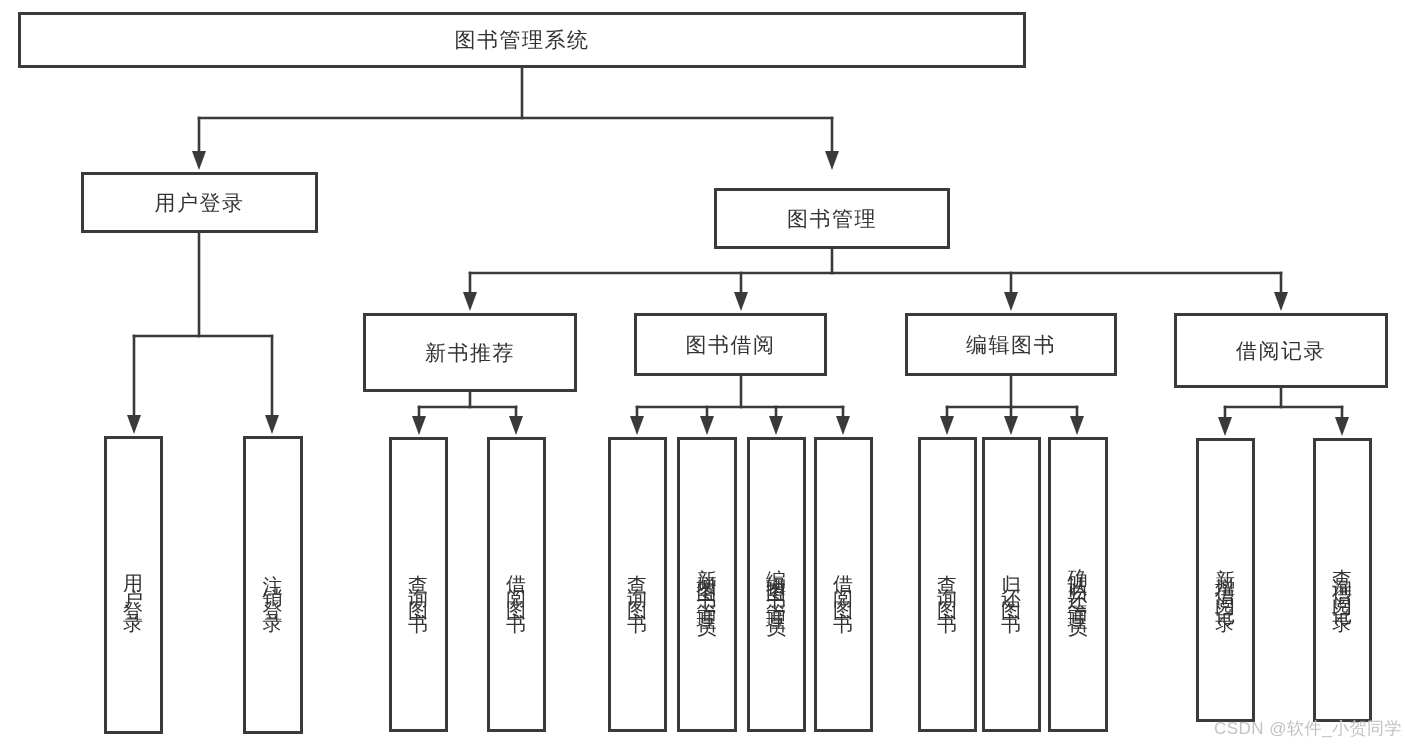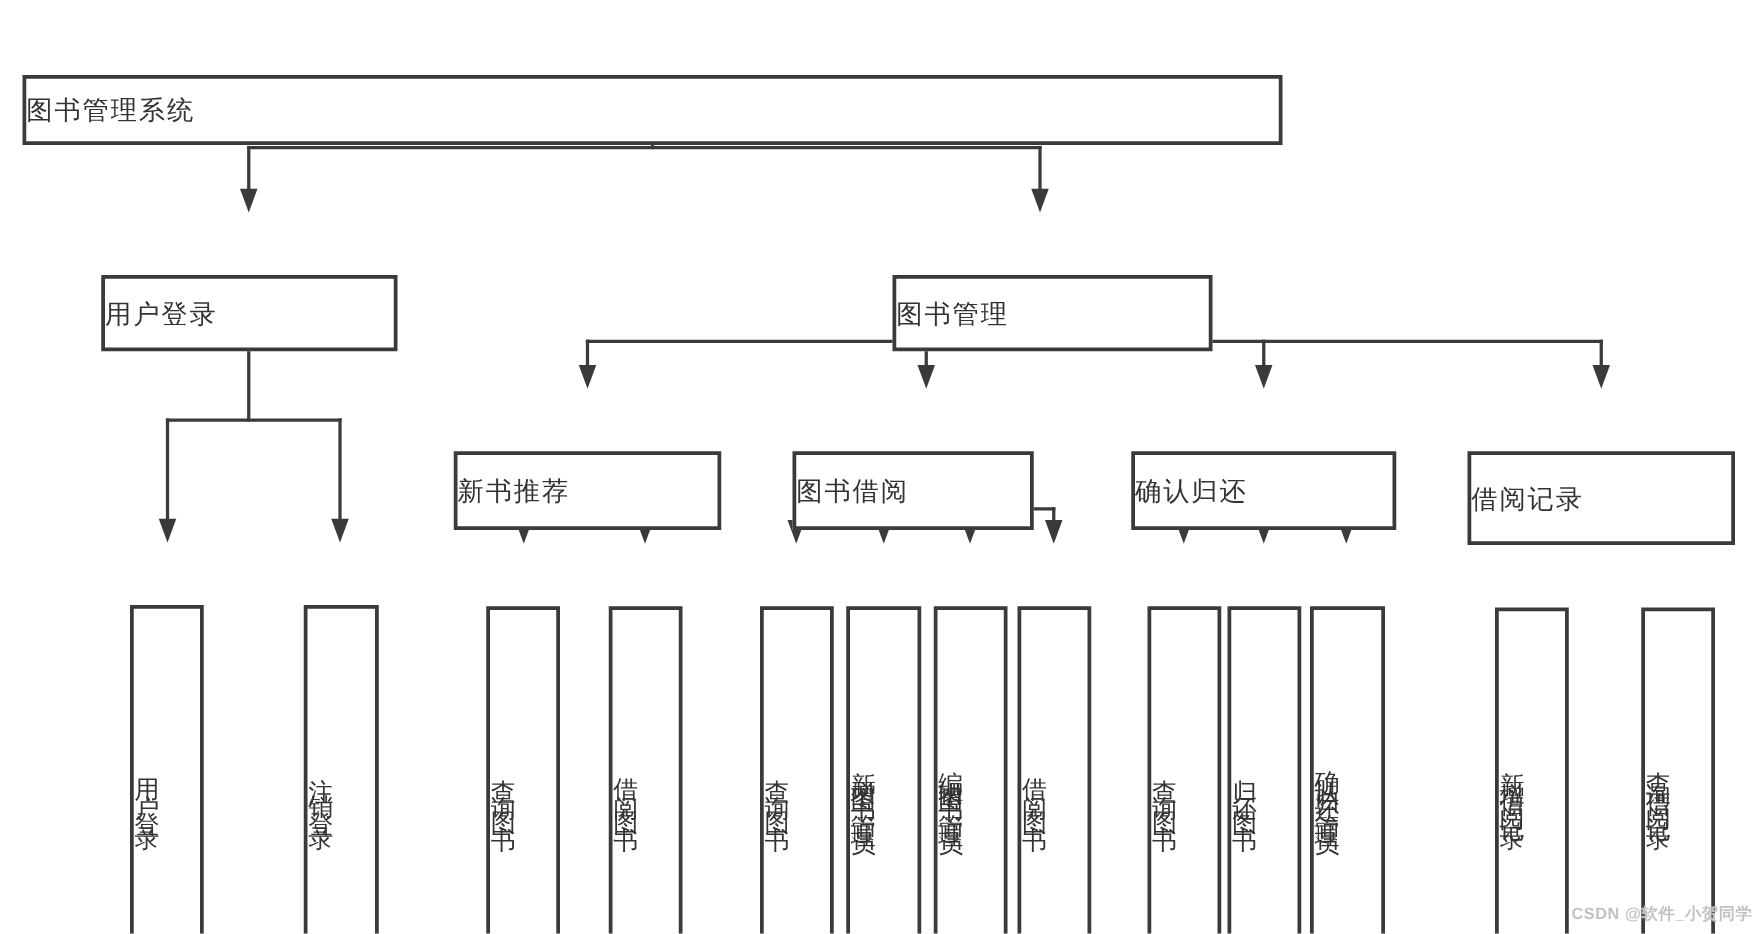--- a/index.html
+++ b/index.html
@@ -19,23 +19,22 @@
   svg.wires{position:absolute;left:0;top:0;width:1405px;height:747px;}
   svg.wires line{stroke:var(--line);stroke-width:2.6;stroke-linecap:square;}
   svg.wires polygon{fill:var(--line);}
   .node{
     position:absolute;
     box-sizing:border-box;
     background:var(--node-bg);
     border:3px solid var(--line);
     display:flex;
     align-items:center;
-    justify-content:flex-start;
+    justify-content:center;
     color:var(--text);
-    margin-top:48px;
   }
   .hlabel{
     font-size:21px;
     letter-spacing:1.5px;
     white-space:nowrap;
     color:var(--text);
   }
   .vlabel{
     writing-mode:vertical-rl;
     text-orientation:mixed;
@@ -44,27 +43,26 @@
     color:var(--text);
     white-space:nowrap;
   }
   .ls-4{letter-spacing:13px;}   
   .ls-6{letter-spacing:9px;}    
   .ls-9{letter-spacing:7px;}    
   .watermark{
     position:absolute;
     right:3px;
     bottom:7px;
-    font-size:13px;
+    font-size:17px;
     letter-spacing:0.5px;
     color:var(--watermark);
     text-shadow:0 0 1px rgba(255,255,255,.8);
     z-index:5;
     white-space:nowrap;
-    font-weight:bold;
   }
 </style>
 </head>
 <body>
 
 <div class="stage">
 
   <svg class="wires" viewBox="0 0 1405 747" xmlns="http://www.w3.org/2000/svg" aria-hidden="true">
 
     <line x1="522" y1="68" x2="522" y2="118"></line>
@@ -127,32 +125,32 @@
     <polygon points="1335,417 1349,417 1342,436"></polygon>
   </svg>
 
   <div class="node" style="left:18px;top:12px;width:1008px;height:56px">
     <span class="hlabel">图书管理系统</span>
   </div>
 
   <div class="node" style="left:81px;top:172px;width:237px;height:61px">
     <span class="hlabel">用户登录</span>
   </div>
-  <div class="node" style="left:714px;top:172px;width:256px;height:61px">
+  <div class="node" style="left:714px;top:188px;width:236px;height:61px">
     <span class="hlabel">图书管理</span>
   </div>
 
-  <div class="node" style="left:363px;top:313px;width:214px;height:63px">
+  <div class="node" style="left:363px;top:313px;width:214px;height:79px">
     <span class="hlabel">新书推荐</span>
   </div>
   <div class="node" style="left:634px;top:313px;width:193px;height:63px">
     <span class="hlabel">图书借阅</span>
   </div>
   <div class="node" style="left:905px;top:313px;width:212px;height:63px">
-    <span class="hlabel">确认归还</span>
+    <span class="hlabel">编辑图书</span>
   </div>
   <div class="node" style="left:1174px;top:313px;width:214px;height:75px">
     <span class="hlabel">借阅记录</span>
   </div>
 
   <div class="node" style="left:104px;top:436px;width:59px;height:298px">
     <span class="vlabel ls-4">用户登录</span>
   </div>
   <div class="node" style="left:243px;top:436px;width:60px;height:298px">
     <span class="vlabel ls-4">注销登录</span>

